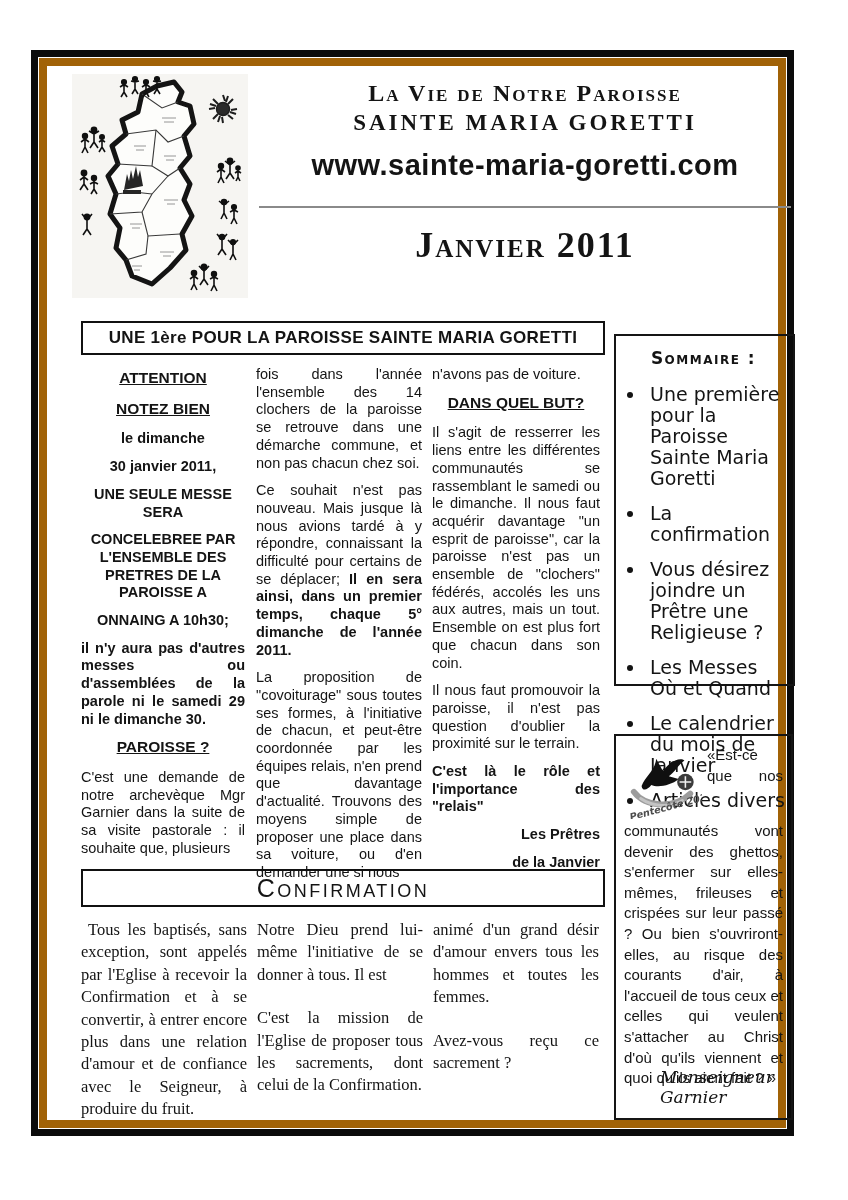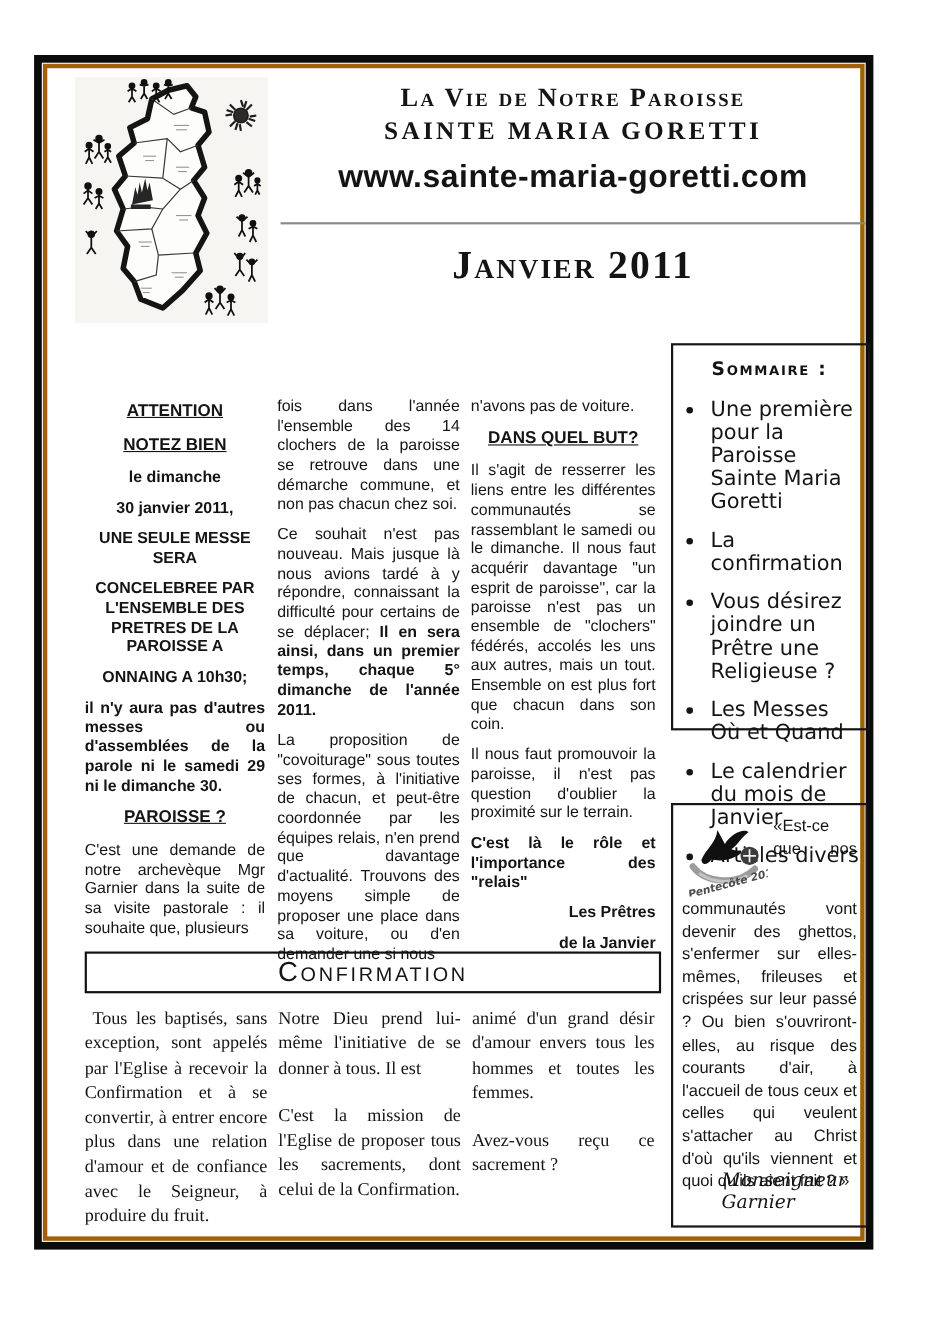--- a/index.html
+++ b/index.html
@@ -1,20 +1,20 @@
 <!DOCTYPE html>
 <html><head>
 <meta charset="utf-8">
 <style>
   * { margin:0; padding:0; box-sizing:border-box; }
   html,body { width:848px; height:1200px; background:#ffffff; font-family:"Liberation Sans", sans-serif; color:#141414; }
   .page { position:relative; width:848px; height:1200px; background:#fff; overflow:hidden; }
 
   .frame { position:absolute; left:31px; top:50px; width:763px; height:1086px; border:7px solid #0b0b0b; background:#fff; }
-  .frame-inner { position:absolute; inset:1px; border:4px solid #a16207; }
+  .frame-inner { position:absolute; inset:1px; border:8px solid #a16207; }
 
   
   .map-box { position:absolute; left:25px; top:8px; width:176px; height:224px; }
   .header-text { position:absolute; left:212px; top:14px; width:532px; text-align:center; }
   .title-line1 { font-family:"Liberation Serif", serif; font-variant:small-caps; font-weight:bold; font-size:24px; letter-spacing:2px; }
   .title-line2 { font-family:"Liberation Serif", serif; font-weight:bold; font-size:23px; letter-spacing:3px; margin-top:3px; }
   .website { font-size:29px; font-weight:bold; letter-spacing:0.5px; margin-top:13px;text-align:center; }
   .header-divider { border:none; border-top:2px solid #8a8a8a; margin-top:24px; }
   .issue { font-family:Liberation Serif, serif; font-variant:small-caps; font-weight:bold; font-size:36px; letter-spacing:2px; margin-top:16px; }
 
@@ -25,21 +25,21 @@
   .col p { text-align:justify; margin-bottom:10px; }
   .c1 { left:34px;  width:164px; }
   .c2 { left:209px; width:166px; }
   .c3 { left:385px; width:168px; }
   .hd { display:block; text-align:center; font-weight:bold; text-decoration:underline; font-size:15.5px; margin:3px 0 13px; }
   .ctr { text-align:center !important; font-weight:bold; margin-bottom:13px; }
   .b  { font-weight:bold; }
   .sig-line { text-align:right !important; font-weight:bold; margin-bottom:12px; }
 
   
-  .sommaire { position:absolute; left:567px; top:250px; width:181px; height:352px; border:2px solid #151515; padding:12px 8px 8px 6px;
+  .sommaire { position:absolute; left:567px; top:268px; width:181px; height:352px; border:2px solid #151515; padding:12px 8px 8px 6px;
      font-family:"DejaVu Sans", sans-serif; }
   .sommaire-title { text-align:center; font-variant:small-caps; font-weight:bold; font-size:17px; letter-spacing:1.5px; margin-bottom:16px; }
   .sommaire ul { list-style:disc outside; padding-left:24px; }
   .sommaire li { font-size:19px; line-height:21px; margin-bottom:14px; padding-left:4px; }
 
   
   .quote-box { position:absolute; left:567px; top:668px; width:179px; height:386px; border:2px solid #151515; padding:9px 8px; font-size:15px; line-height:20.6px; }
   .quote-box .logo { float:left; width:78px; height:74px; margin:0 5px 2px 0; }
   .quote-text { text-align:justify; }
   .quote-sig { position:absolute; right:9px; bottom:10px; font-family:"DejaVu Serif", serif; font-style:italic; font-size:17px;padding-left:44px; }
@@ -183,20 +183,23 @@
       </div>
 
       <div class="header-text">
         <div class="title-line1">La Vie de Notre Paroisse</div>
         <div class="title-line2">SAINTE MARIA GORETTI</div>
         <div class="website">www.sainte-maria-goretti.com</div>
         <hr class="header-divider">
         <div class="issue">Janvier 2011</div>
       </div>
 
+      <div class="art-title-box">
+        <span>UNE 1ère POUR LA PAROISSE SAINTE MARIA GORETTI</span>
+      </div>
 
       <div class="col c1">
         <span class="hd">ATTENTION</span>
         <span class="hd">NOTEZ BIEN</span>
         <p class="ctr">le dimanche</p>
         <p class="ctr">30 janvier 2011,</p>
         <p class="ctr">UNE SEULE MESSE SERA</p>
         <p class="ctr">CONCELEBREE PAR L'ENSEMBLE DES PRETRES DE LA PAROISSE A</p>
         <p class="ctr">ONNAING A 10h30;</p>
         <p class="b">il n'y aura pas d'autres messes ou d'assemblées de la parole ni le samedi 29 ni le dimanche 30.</p>

